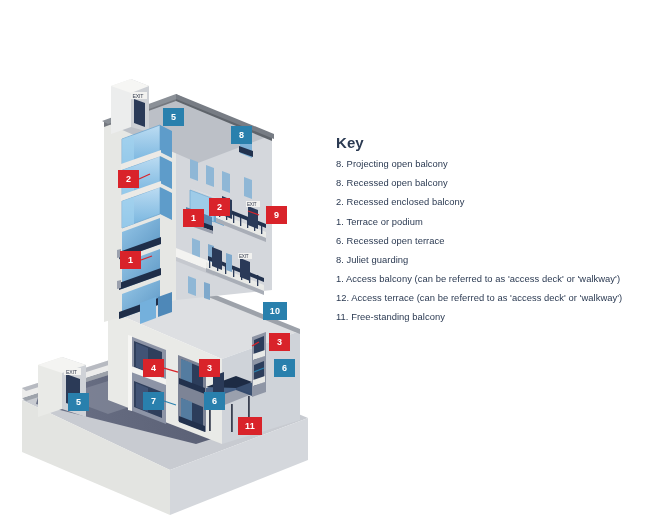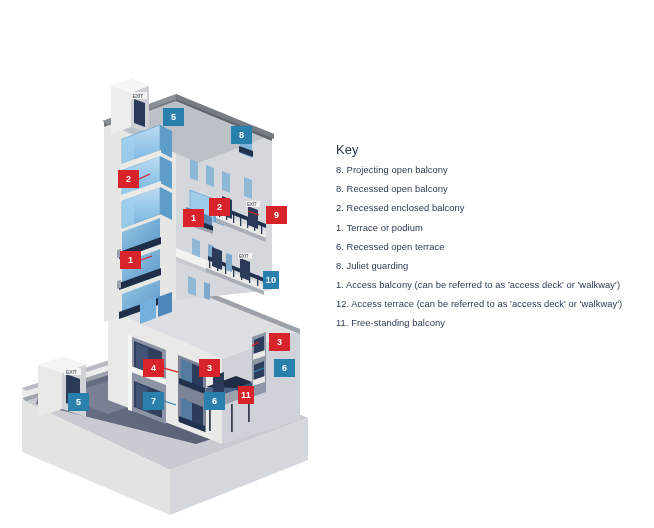--- a/index.html
+++ b/index.html
@@ -9,42 +9,42 @@
     overflow:hidden;position:relative;
   }
   #stage{position:absolute;inset:0;width:654px;height:528px;}
 
   
   #key{
     position:absolute;left:336px;top:126px;width:300px;
     color:#2b3a52;
   }
   #key .key-title{
-    font-size:13px;font-weight:normal;letter-spacing:.1px;
-    margin:16px 0 8px 0;color:#2b3a52;
+    font-size:15px;font-weight:bold;letter-spacing:.1px;
+    margin:8px 0 8px 0;color:#2b3a52;
   }
   #key .key-item{
     font-size:9.4px;line-height:1.05;margin-bottom:9.3px;
     color:#2b3a52;white-space:nowrap;letter-spacing:.05px;
   }
 
   
   #illus{position:absolute;left:0;top:0;width:330px;height:528px;}
   #illus svg{display:block;}
 
   
   .marker{
     position:absolute;width:21px;height:18px;
     display:flex;align-items:center;justify-content:center;
     font-size:9px;font-weight:bold;color:#ffffff;
     letter-spacing:.2px;line-height:1;
   }
   .marker.red{background:#d9232a;}
   .marker.blue{background:#2980ad;}
-  .marker.w2{width:16px;}
+  .marker.w2{width:24px;margin-top:31px;}
 </style>
 </head>
 <body>
 
 <div id="stage">
 
   <div id="illus">
     <svg width="330" height="528" viewBox="0 0 330 528" xmlns="http://www.w3.org/2000/svg">
       <defs>
         <linearGradient id="glassG" x1="0" y1="0" x2="0" y2="1">

